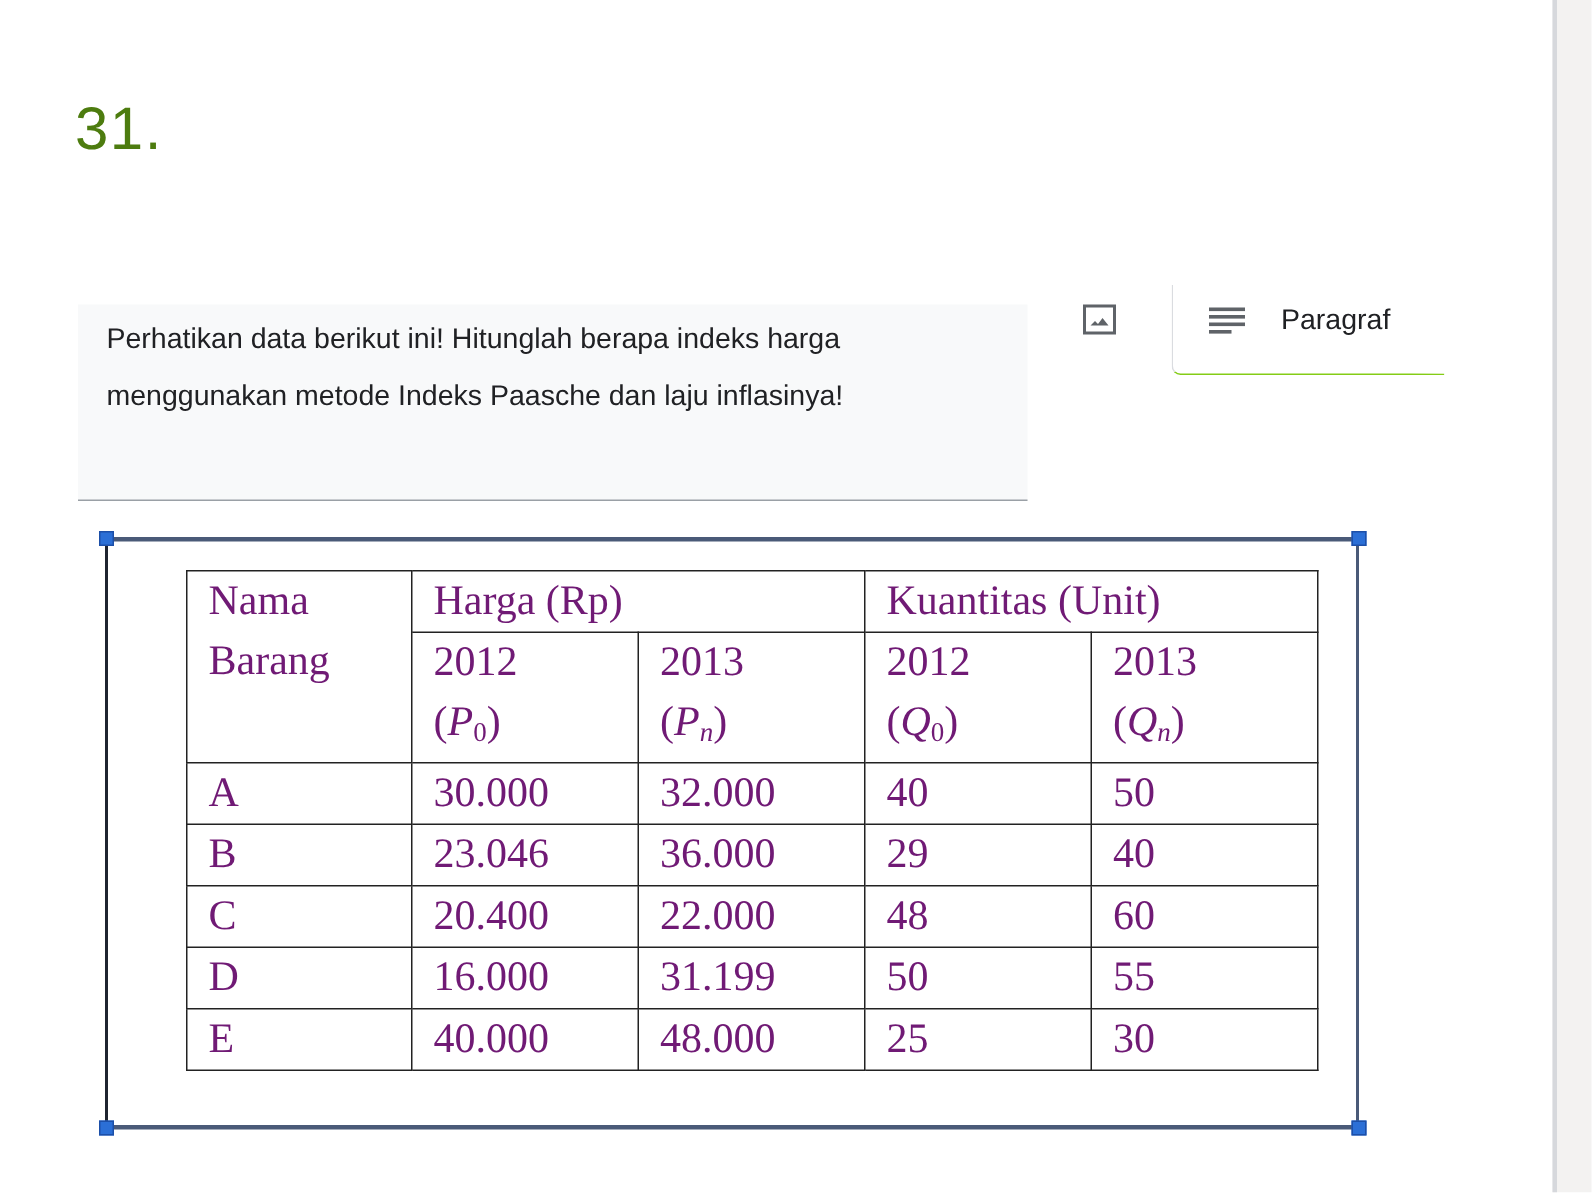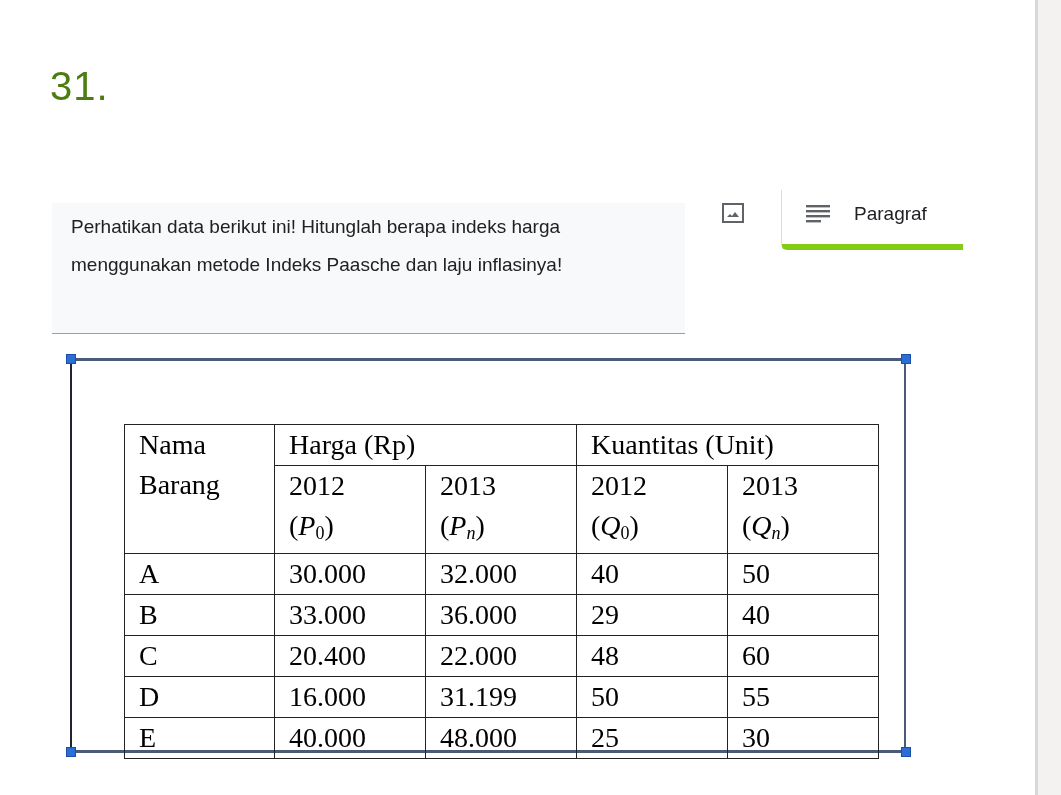--- a/index.html
+++ b/index.html
@@ -4,29 +4,29 @@
 <style>
   html, body { margin:0; padding:0; }
   body { width:1061px; height:795px; background:#ffffff; position:relative; overflow:hidden;
          font-family:"Liberation Sans", sans-serif; color:#202124; }
   .qnum { position:absolute; left:50px; top:64px; font-size:40px; color:#4d7c0f; letter-spacing:1px; }
   .qtext { position:absolute; left:52px; top:203px; width:633px; height:131px; background:#f8f9fa;
            border-bottom:1px solid #9aa0a6; box-sizing:border-box; padding:4px 18px; }
   .qtext p { margin:1px; font-size:19px; line-height:38px; color:#202124; width:600px; }
   .img-btn { position:absolute; left:721px; top:201px; width:24px; height:24px; cursor:pointer; }
   .type-select { position:absolute; left:781px; top:190px; width:182px; height:60px; border-left:1px solid #dadce0;
-                 border-bottom:6px solid #84cc16; border-bottom-left-radius:6px; box-sizing:border-box; cursor:pointer; }
+                 border-bottom:1px solid #84cc16; border-bottom-left-radius:6px; box-sizing:border-box; cursor:pointer; }
   .type-select .lines { position:absolute; left:24px; top:14px; }
   .type-select .label { position:absolute; left:72px; top:13px; font-size:19px; color:#202124; }
   .sidebar { position:absolute; left:1035px; top:0; width:26px; height:795px; background:#f3f2f1; border-left:3px solid #d6d8dc; }
   .frame { position:absolute; left:70px; top:358px; width:836px; height:395px; box-sizing:border-box;
            border-top:3px solid #4a5a78; border-bottom:3px solid #4a5a78; border-left:2px solid #1f2430; border-right:2px solid #4a5a78; }
   .handle { position:absolute; width:10px; height:10px; background:#2b6fd6; border:1px solid #1c4fa8; box-sizing:border-box; }
   table.data { position:absolute; left:124px; top:380px; border-collapse:collapse; font-family:"Liberation Serif", serif;
-               font-size:28px; color:#000000;margin-top:44px; }
+               font-size:28px; color:#701a75; }
   table.data td { border:1.5px solid #222; padding:0 14px; vertical-align:top; line-height:40px; }
   .c1 { width:121px; } .c2 { width:122px; } .c3 { width:122px; } .c4 { width:122px; } .c5 { width:122px; }
   .sym i { font-style:italic; }
   .sym sub { font-size:18px; font-style:normal; vertical-align:-4px; }
   .sym sub.it { font-style:italic; }
 </style>
 </head>
 <body>
 
 <div class="qnum">31.</div>
@@ -89,21 +89,21 @@
   <tr style="height:0"></tr>
   <tr>
     <td>A</td>
     <td>30.000</td>
     <td>32.000</td>
     <td>40</td>
     <td>50</td>
   </tr>
   <tr>
     <td>B</td>
-    <td>33.000</td>
+    <td>23.046</td>
     <td>36.000</td>
     <td>29</td>
     <td>40</td>
   </tr>
   <tr>
     <td>C</td>
     <td>20.400</td>
     <td>22.000</td>
     <td>48</td>
     <td>60</td>

